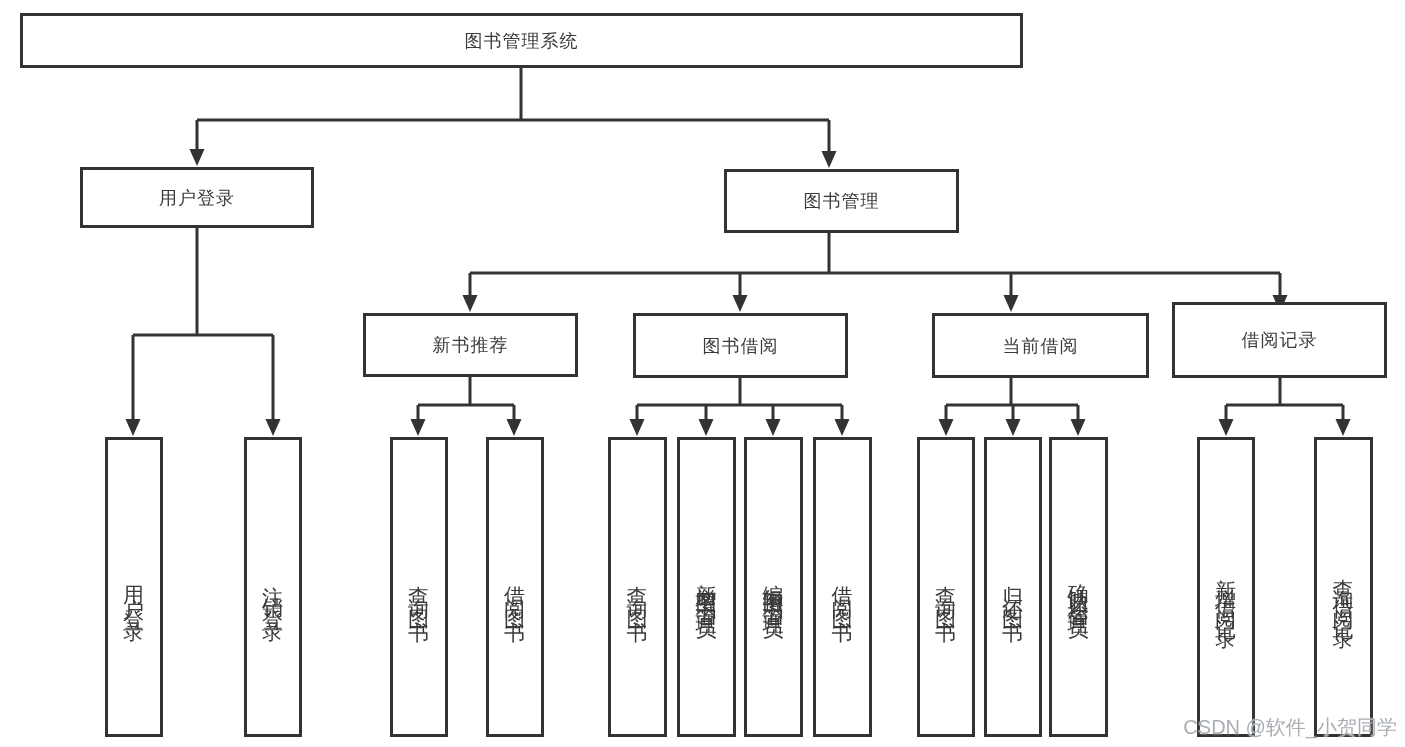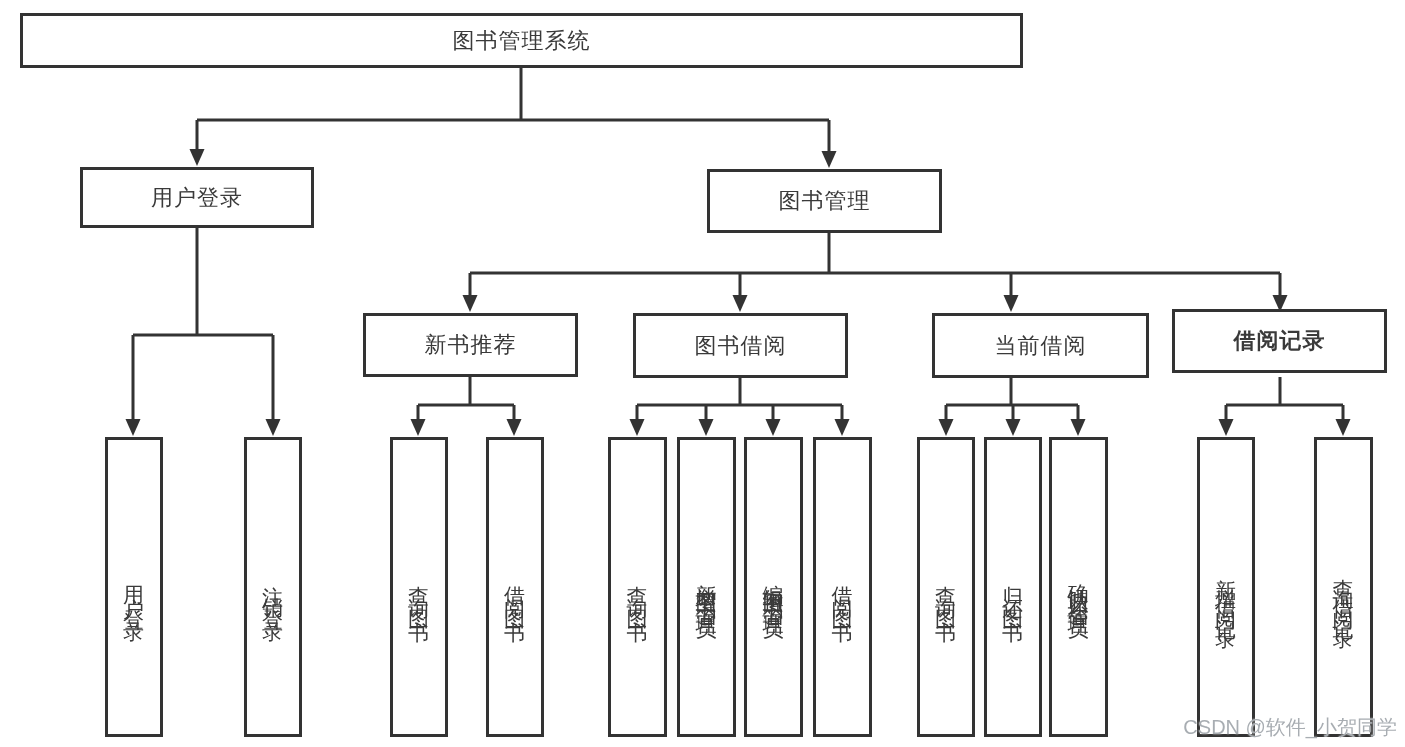--- a/index.html
+++ b/index.html
@@ -26,21 +26,21 @@
   .box {
     position: absolute;
     box-sizing: border-box;
     border: 3px solid #333333;
     background: #ffffff;
     display: flex;
     align-items: center;
     justify-content: center;
   }
   .hlabel {
-    font-size: 22px;
+    font-size: 18px;
     letter-spacing: 1px;
     white-space: nowrap;
     color: #3a3a3a;
   }
   .vtext {
     writing-mode: vertical-rl;
     text-orientation: mixed;
     line-height: 1;
     font-size: 21px;
     color: #3a3a3a;
@@ -109,34 +109,34 @@
     </g>
   </svg>
 
   <div class="box" style="left:20px; top:13px; width:1003px; height:55px;">
     <span class="hlabel">图书管理系统</span>
   </div>
 
   <div class="box" style="left:80px; top:167px; width:234px; height:61px;">
     <span class="hlabel">用户登录</span>
   </div>
-  <div class="box" style="left:707px; top:169px; width:235px; height:64px;">
+  <div class="box" style="left:724px; top:169px; width:235px; height:64px;">
     <span class="hlabel">图书管理</span>
   </div>
 
   <div class="box" style="left:633px; top:313px; width:215px; height:65px;">
     <span class="hlabel">图书借阅</span>
   </div>
   <div class="box" style="left:363px; top:313px; width:215px; height:64px;">
     <span class="hlabel">新书推荐</span>
   </div>
   <div class="box" style="left:932px; top:313px; width:217px; height:65px;">
     <span class="hlabel">当前借阅</span>
   </div>
-  <div class="box" style="left:1172px; top:309px; width:215px; height:64px;font-weight:bold;">
+  <div class="box" style="left:1172px; top:302px; width:215px; height:76px;">
     <span class="hlabel">借阅记录</span>
   </div>
 
   <div class="box" style="left:105px; top:437px; width:58px; height:300px;">
     <span class="vtext ls4">用户登录</span>
   </div>
   <div class="box" style="left:244px; top:437px; width:58px; height:300px;">
     <span class="vtext ls4">注销登录</span>
   </div>
 

